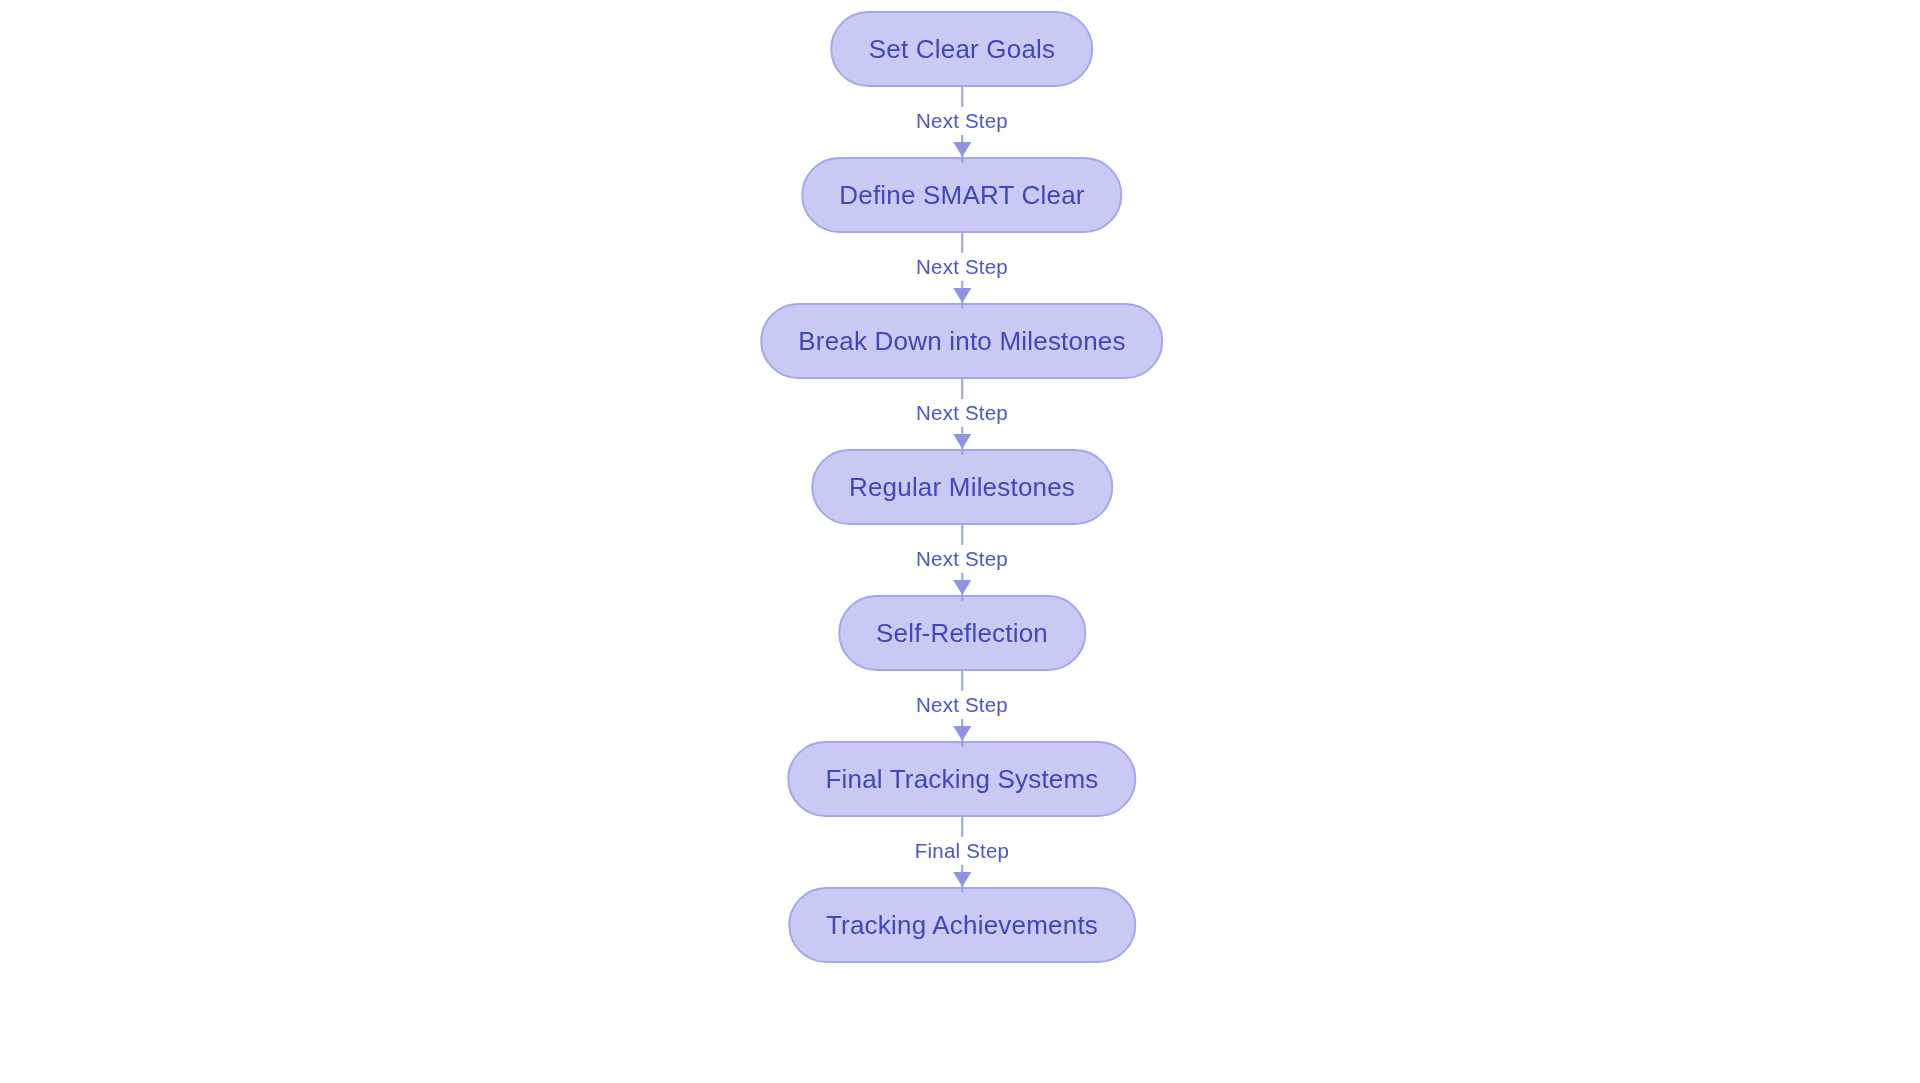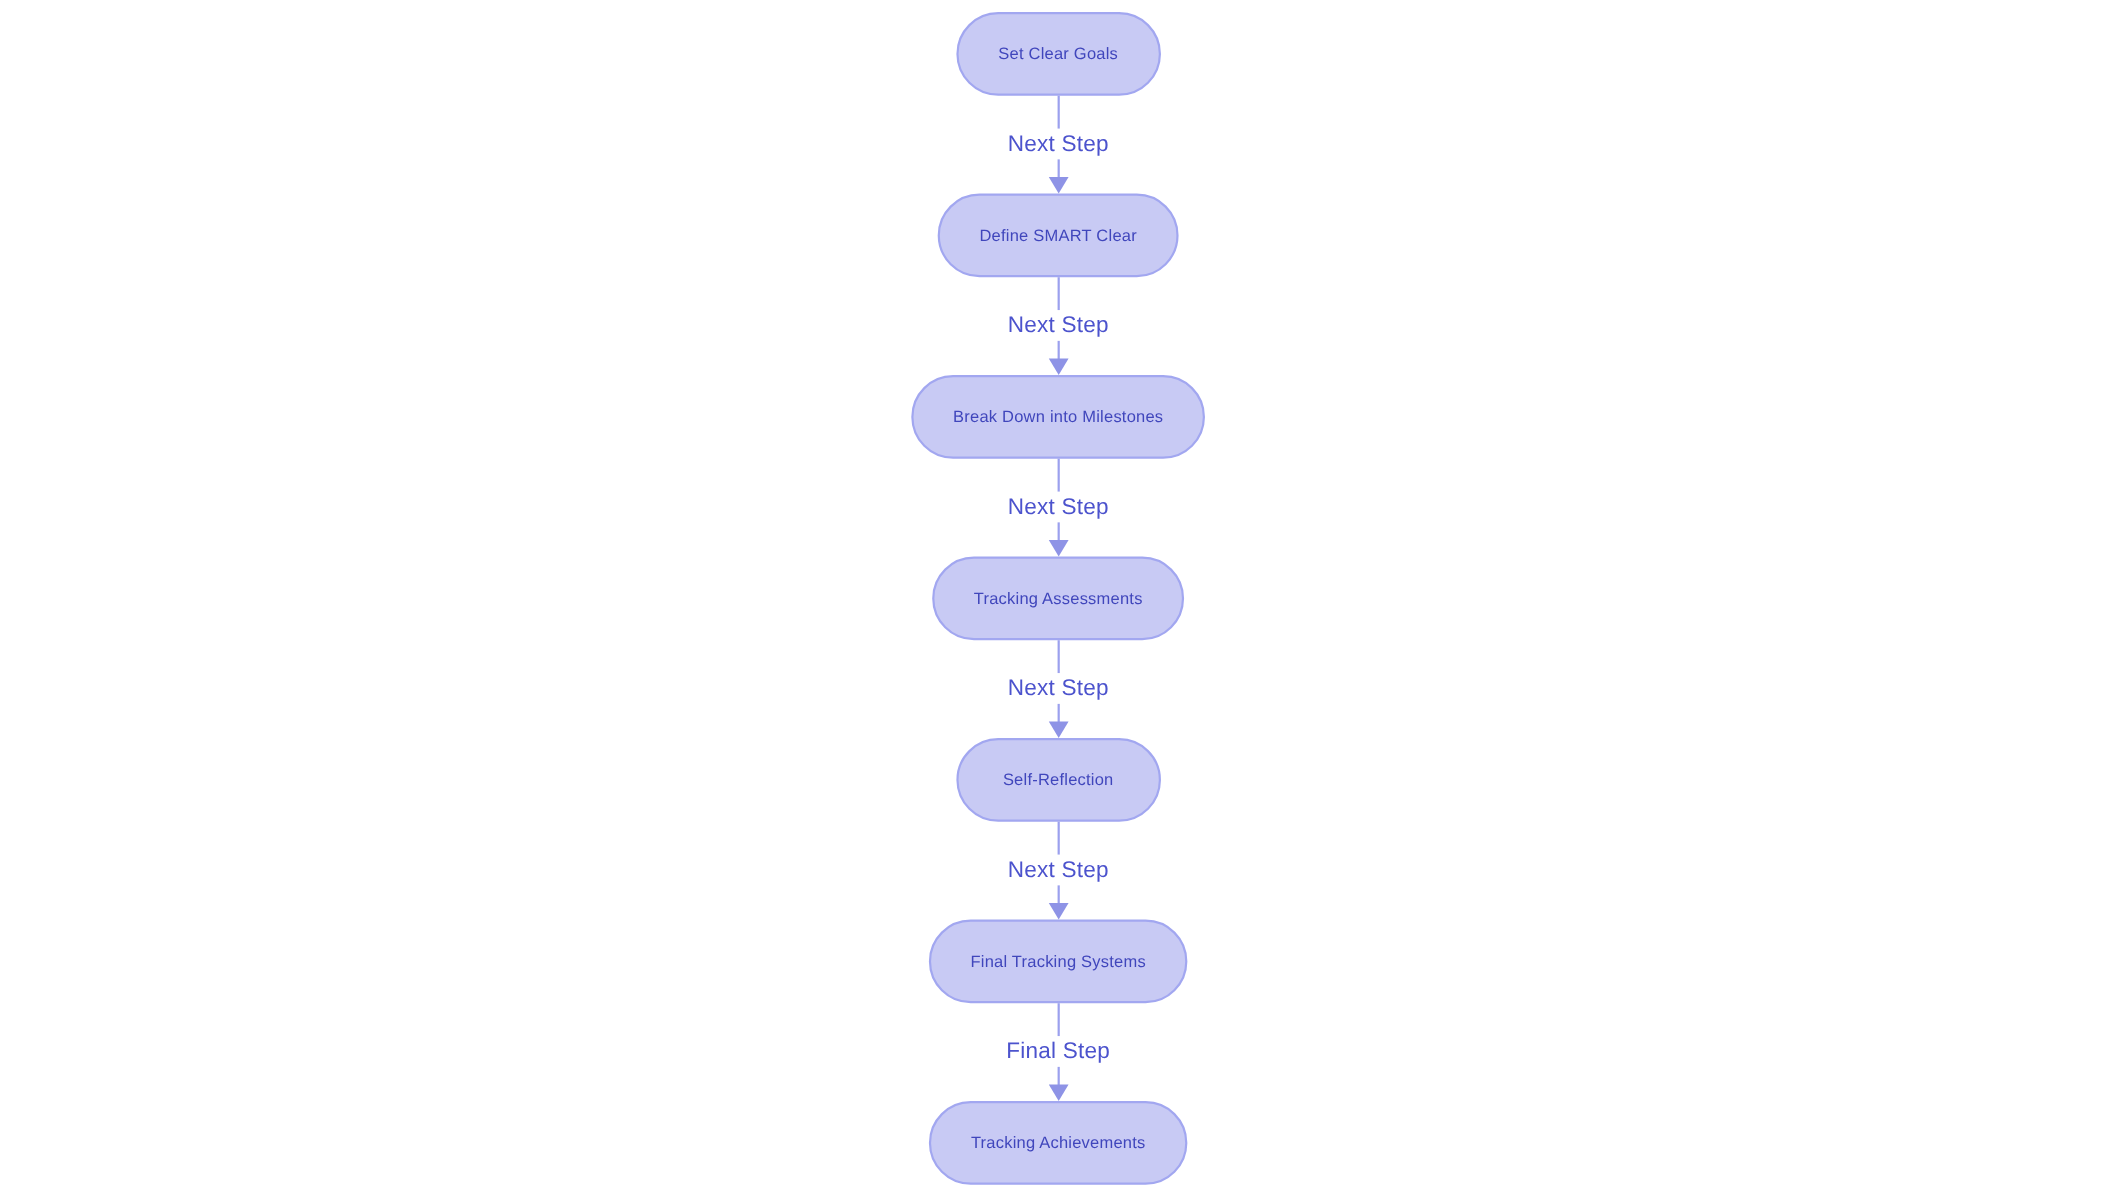--- a/index.html
+++ b/index.html
@@ -26,31 +26,31 @@
   }
   .node {
     box-sizing: border-box;
     height: 76px;
     min-width: 186px;
     padding: 12px 36px;
     border-radius: 40px;
     background: var(--node-fill, #c8caf4);
     border: 2px solid var(--node-border, #a2a7f0);
     color: var(--node-text, #4046bc);
-    font-size: 15px;
+    font-size: 26px;
     letter-spacing: 0.2px;
     display: flex;
     align-items: center;
     justify-content: center;
     white-space: nowrap;
   }
   .connector {
     position: relative;
     width: 260px;
-    height: 89px;
+    height: 70px;
   }
   .connector .line {
     position: absolute;
     left: 50%;
     top: 0;
     width: 2px;
     height: 76px;
     transform: translateX(-50%);
     background: var(--arrow-line, #9ba0ee);
   }
@@ -101,21 +101,21 @@
     </div>
 
     <div class="node">Break Down into Milestones</div>
 
     <div class="connector">
       <div class="line"></div>
       <div class="head"></div>
       <span class="edge-label">Next Step</span>
     </div>
 
-    <div class="node">Tracking Assessments</div>
+    <div class="node">Regular Milestones</div>
 
     <div class="connector">
       <div class="line"></div>
       <div class="head"></div>
       <span class="edge-label">Next Step</span>
     </div>
 
     <div class="node">Self-Reflection</div>
 
     <div class="connector">

